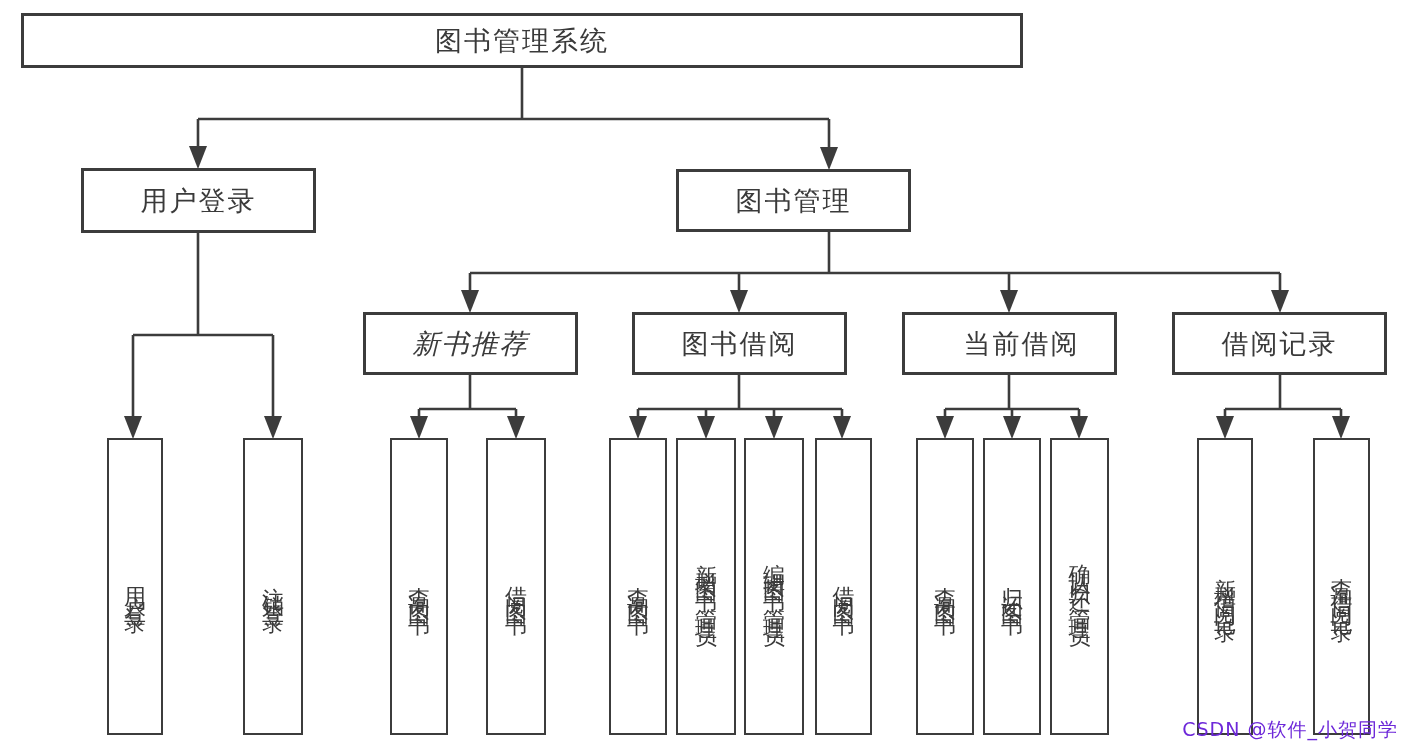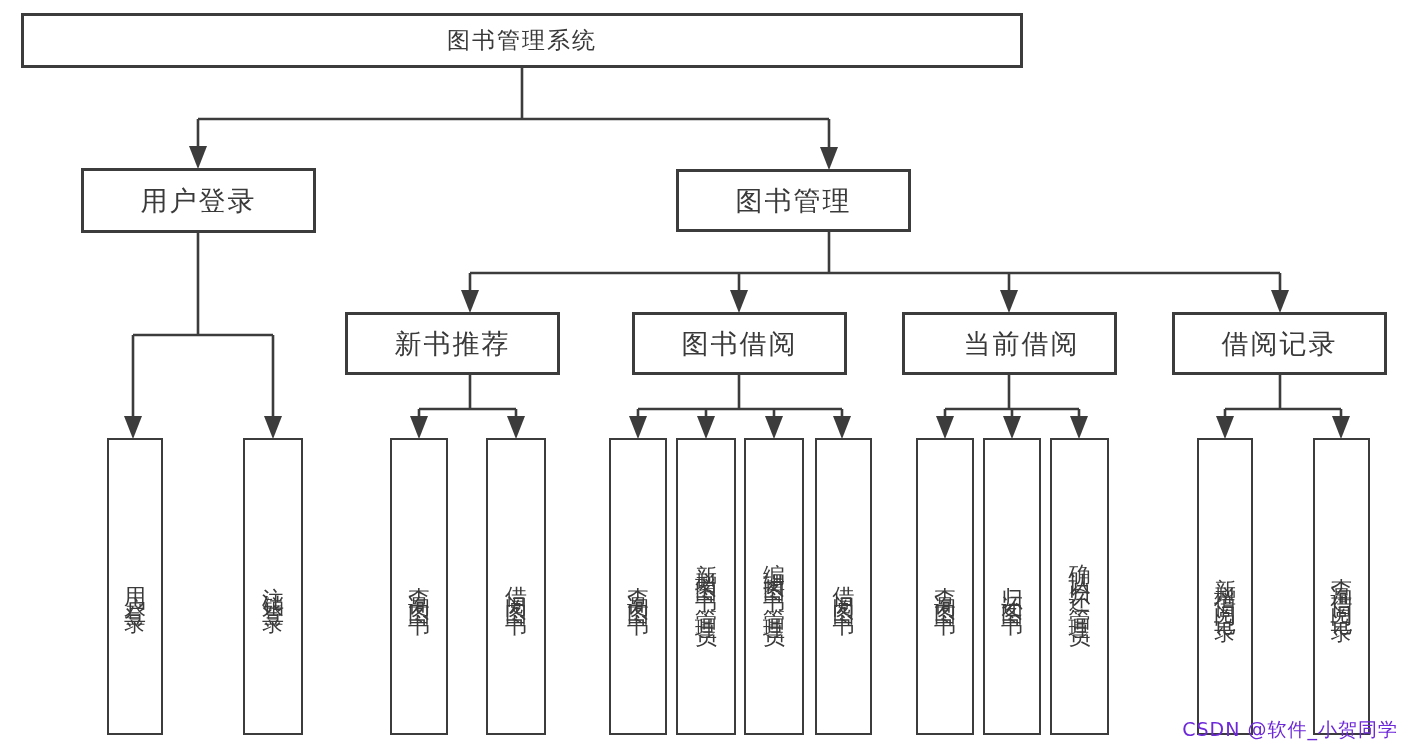--- a/index.html
+++ b/index.html
@@ -26,21 +26,21 @@
     position: absolute;
     box-sizing: border-box;
     background: #ffffff;
     border: 3px solid #3c3c3c;
     display: flex;
     align-items: center;
     justify-content: center;
     z-index: 1;
     color: #3a3a3a;
   }
-  .box.lvl-root { font-size: 23px; letter-spacing: 2px; }
+  .box.lvl-root { font-size: 27px; letter-spacing: 2px; }
   .box.lvl-mid  { font-size: 27px; letter-spacing: 2px; }
   .box.leaf {
     border-width: 2.5px;
     top: 438px;
     height: 297px;
   }
   .leaf .vtext {
     writing-mode: vertical-rl;
     text-orientation: mixed;
     font-size: 22px;
@@ -107,21 +107,21 @@
     <span>图书管理系统</span>
   </div>
 
   <div class="box lvl-mid" style="left:81px; top:168px; width:235px; height:65px;">
     <span>用户登录</span>
   </div>
   <div class="box lvl-mid" style="left:676px; top:169px; width:235px; height:63px;">
     <span>图书管理</span>
   </div>
 
-  <div class="box lvl-mid" style="left:345px; top:312px; width:215px; height:63px;">
+  <div class="box lvl-mid" style="left:363px; top:312px; width:215px; height:63px;font-style:italic;">
     <span>新书推荐</span>
   </div>
   <div class="box lvl-mid" style="left:632px; top:312px; width:215px; height:63px;">
     <span>图书借阅</span>
   </div>
   <div class="box lvl-mid" style="left:902px; top:312px; width:215px; height:63px;padding-left:24px;">
     <span>当前借阅</span>
   </div>
   <div class="box lvl-mid" style="left:1172px; top:312px; width:215px; height:63px;">
     <span>借阅记录</span>

